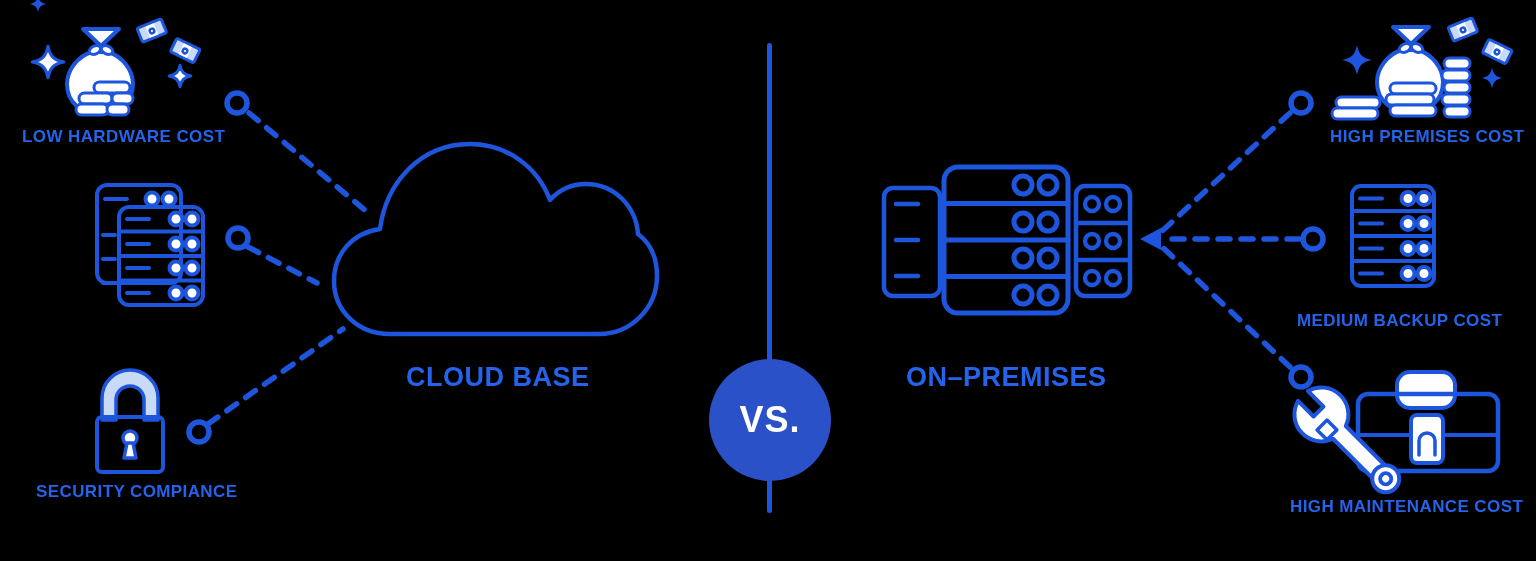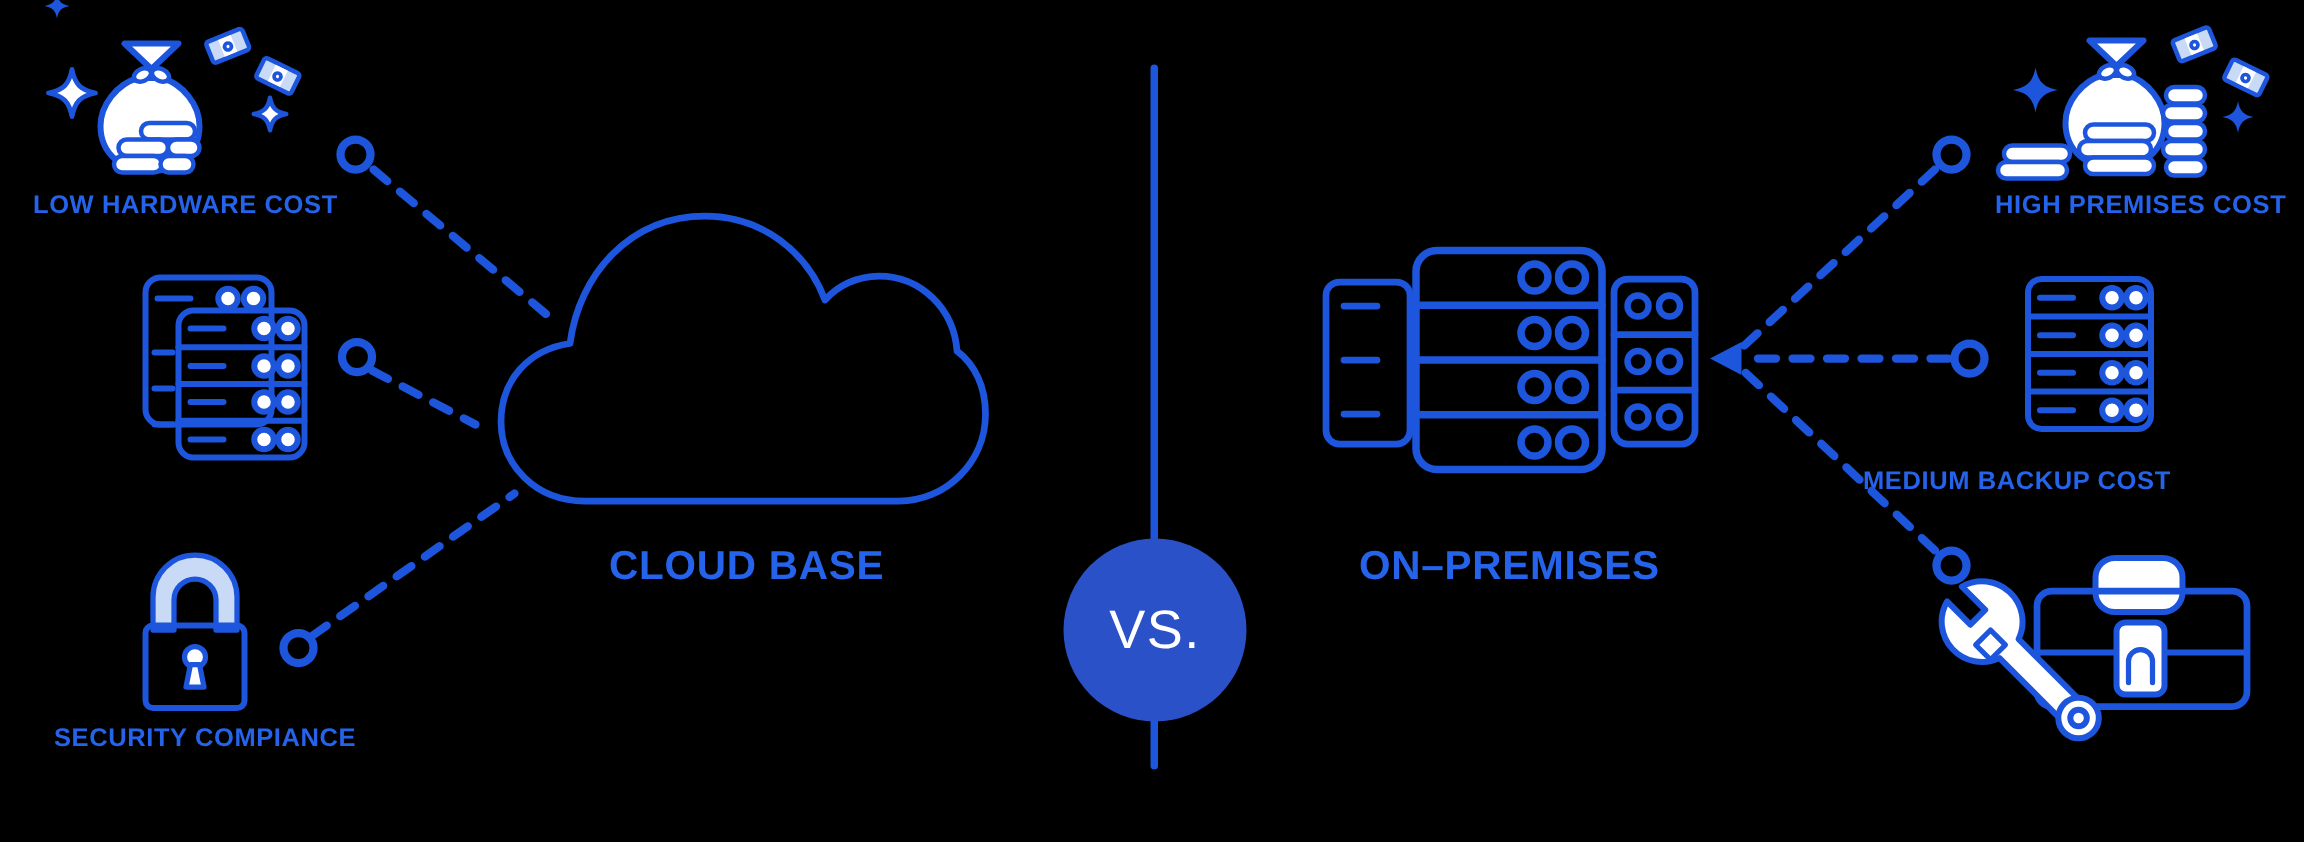--- a/index.html
+++ b/index.html
@@ -22,21 +22,21 @@
     position:absolute;color:var(--label);font-weight:bold;
     font-size:17px;letter-spacing:.4px;line-height:16px;white-space:nowrap;
   }
   .title{
     position:absolute;color:var(--label);font-weight:bold;
     font-size:27px;letter-spacing:.5px;line-height:26px;white-space:nowrap;
   }
   #vs-badge{
     position:absolute;left:709px;top:359px;width:122px;height:122px;border-radius:50%;
     background:var(--vs-bg);color:#fff;display:flex;align-items:center;justify-content:center;
-    font-weight:normal;font-size:36px;letter-spacing:1px;z-index:3;
+    font-weight:bold;font-size:36px;letter-spacing:1px;z-index:3;
   }
   #divider{position:absolute;left:767px;top:43px;width:5px;height:470px;background:var(--accent);border-radius:3px;z-index:1;}
   .icon-layer{z-index:2;}
 </style>
 </head>
 <body>
 
 <div id="stage">
 
   <div id="divider"></div>
@@ -223,19 +223,20 @@
       <circle class="st fw" stroke-width="4" cx="1385" cy="479" r="13.5"></circle>
       <circle class="st fw" stroke-width="4" cx="1385" cy="479" r="5.5"></circle>
     </g>
   </svg>
 
   <div class="lbl" style="left:22px;top:129px">LOW HARDWARE COST</div>
   <div class="lbl" style="left:36px;top:484px">SECURITY COMPIANCE</div>
   <div class="title" style="left:406px;top:364px">CLOUD BASE</div>
   <div class="title" style="left:906px;top:364px">ON–PREMISES</div>
   <div class="lbl" style="left:1330px;top:129px">HIGH PREMISES COST</div>
-  <div class="lbl" style="left:1242px;top:313px">MEDIUM BACKUP COST</div>
+  <div class="lbl" style="left:1297px;top:313px">MEDIUM BACKUP COST</div>
+  <div class="lbl" style="left:1290px;top:499px">HIGH MAINTENANCE COST</div>
 
   <div id="vs-badge">
     <span>VS.</span>
   </div>
 
 </div>
 
 </body></html>

